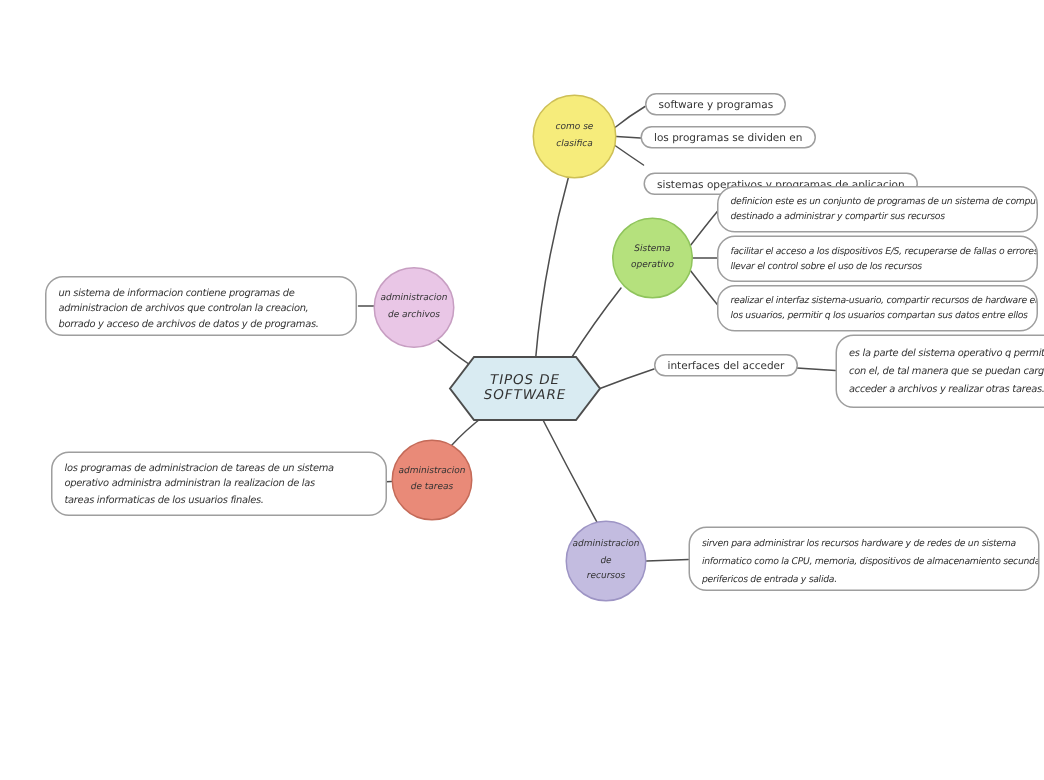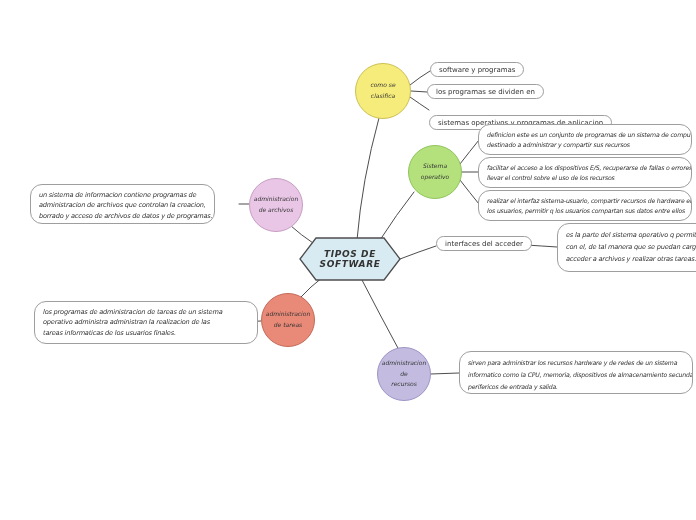--- a/index.html
+++ b/index.html
@@ -26,21 +26,21 @@
     fill: var(--hexagon_fill, #d9ebf2);
     stroke: var(--line, #4d4d4d);
     stroke-width: 1.3;
   }
 
   .abs { position: absolute; box-sizing: border-box; }
 
   .center-label {
     left: 300px; top: 238px; width: 100px; height: 42px;
     display: flex; align-items: center; justify-content: center;
-    font-size: 9px; font-weight: bold; font-style: italic;
+    font-size: 9px; font-weight: normal; font-style: italic;
     letter-spacing: 0.6px; text-align: center;
     text-transform: uppercase;
   }
 
   .circle {
     border-radius: 50%;
     display: flex; align-items: center; justify-content: center;
     text-align: center;
     font-size: 6px; font-style: italic; line-height: 1.8;
     white-space: pre-line;
@@ -76,21 +76,21 @@
     padding: 5px 8px;
     font-size: 6.2px; font-style: italic;
     letter-spacing: -0.2px;
     line-height: 10.4px;
     white-space: pre;
     overflow: hidden;
   }
   .n-d1 { left: 478px; top: 124px; width: 214px; height: 31px; }
   .n-d2 { left: 478px; top: 157px; width: 214px; height: 31px; }
   .n-d3 { left: 478px; top: 190px; width: 214px; height: 31px; }
-  .n-archivos { left: 30px;  top: 184px; width: 185px; height: 40px; font-size: 6.6px; }
+  .n-archivos { left: 30px;  top: 184px; width: 208px; height: 40px; font-size: 6.6px; }
   .n-tareas   { left: 34px;  top: 301px; width: 224px; height: 43px; font-size: 6.6px; }
   .n-interfaz { left: 557px; top: 223px; width: 200px; height: 49px; font-size: 6.6px; line-height: 12px; }
   .n-recursos { left: 459px; top: 351px; width: 234px; height: 43px; line-height: 12px; }
 </style>
 </head>
 <body>
 
 <div id="stage">
 
   <svg class="connectors" viewBox="0 0 696 520">

